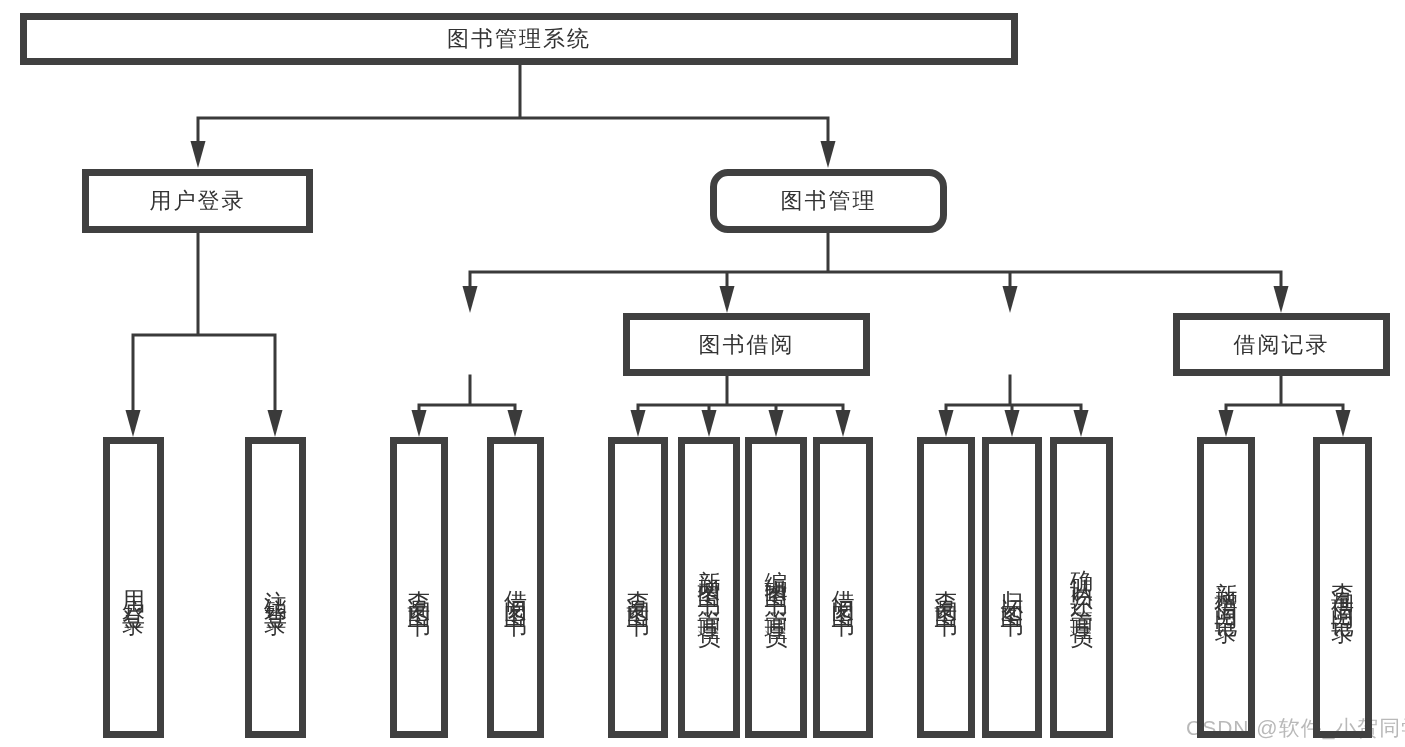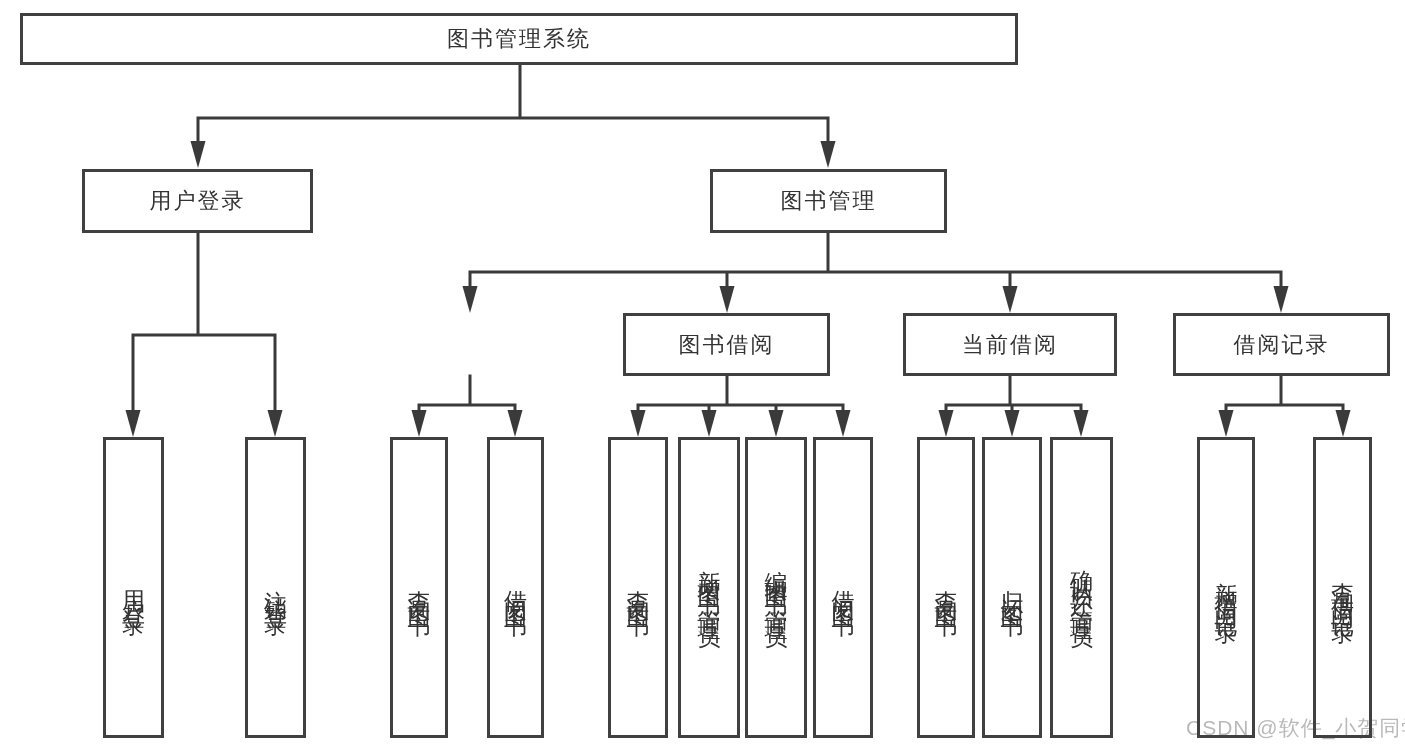--- a/index.html
+++ b/index.html
@@ -8,21 +8,21 @@
     width: 1405px;
     height: 747px;
     background: #ffffff;
     font-family: "Liberation Sans", "DejaVu Sans", sans-serif;
     overflow: hidden;
   }
   .node {
     position: absolute;
     box-sizing: border-box;
     background: #ffffff;
-    border: 3px solid #404040;
+    border: 7px solid #404040;
     display: flex;
     align-items: center;
     justify-content: center;
     color: #333333;
     font-size: 22px;
     letter-spacing: 2px;
     white-space: nowrap;
     z-index: 2;
   }
   .vnode {
@@ -92,24 +92,23 @@
       <polygon points="1004.5,410 1019.5,410 1012,437"></polygon>
       <polygon points="1073.5,410 1088.5,410 1081,437"></polygon>
       <polygon points="1218.5,410 1233.5,410 1226,437"></polygon>
       <polygon points="1335.5,410 1350.5,410 1343,437"></polygon>
     </g>
   </svg>
 
   <div class="node" style="left:20px; top:13px; width:998px; height:52px;">图书管理系统</div>
 
   <div class="node" style="left:82px; top:169px; width:231px; height:64px;">用户登录</div>
-  <div class="node" style="left:710px; top:169px; width:237px; height:64px;">图书管理</div>
+  <div class="node" style="left:710px; top:169px; width:237px; height:64px;border-radius:18px;">图书管理</div>
 
-  <div class="node" style="left:623px; top:313px; width:207px; height:63px;">图书借阅</div>
-  <div class="node" style="left:903px; top:313px; width:214px; height:63px;">当前借阅</div>
+  <div class="node" style="left:623px; top:313px; width:247px; height:63px;">图书借阅</div>
   <div class="node" style="left:1173px; top:313px; width:217px; height:63px;">借阅记录</div>
 
   <div class="node vnode" style="left:103px; top:437px; width:61px; height:301px;">用户登录</div>
   <div class="node vnode" style="left:245px; top:437px; width:61px; height:301px;">注销登录</div>
 
   <div class="node vnode" style="left:390px; top:437px; width:58px; height:301px;">查询图书</div>
   <div class="node vnode" style="left:487px; top:437px; width:57px; height:301px;">借阅图书</div>
 
   <div class="node vnode" style="left:608px; top:437px; width:60px; height:301px;">查询图书</div>
   <div class="node vnode" style="left:678px; top:437px; width:62px; height:301px;">新增图书（管理员）</div>

